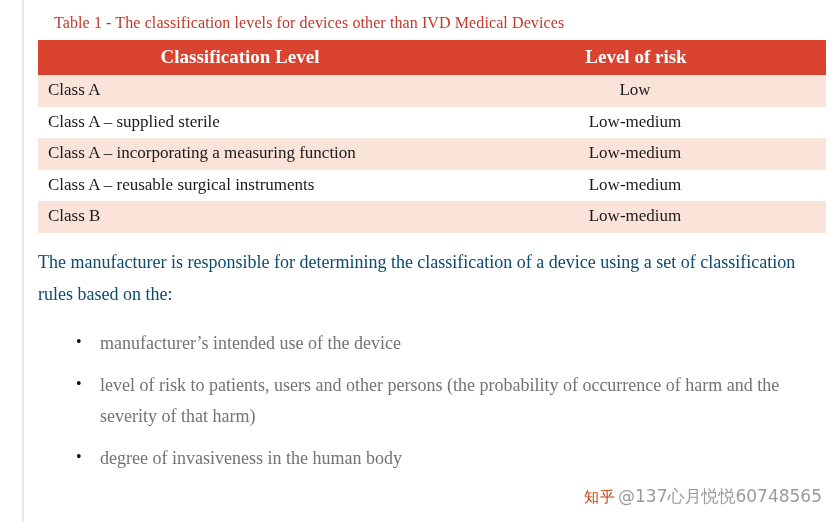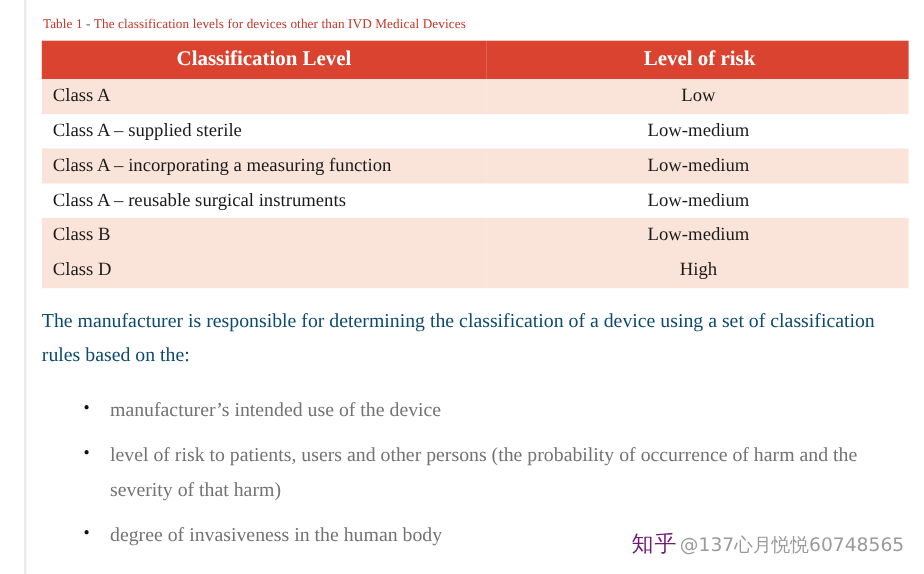--- a/index.html
+++ b/index.html
@@ -30,24 +30,24 @@
     height: 522px;
     background: #e8e8e8;
   }
   .content {
     position: absolute;
     left: 38px;
     top: 14px;
     width: 780px;
   }
   .table-caption {
-    font-size: 12px;
+    font-size: 16px;
     color: #c0392b;
     font-family: "Liberation Serif", serif;
-    margin: 0 0 8px 1px;
+    margin: 0 0 8px 16px;
     letter-spacing: 0.1px;
     white-space: nowrap;
   }
   .table-caption .cap-label { color: #c0392b; }
   .table-caption .cap-dash { color: #555555; }
   .table-caption .cap-text { color: #c0392b; }
 
   table.classtable {
     border-collapse: collapse;
     width: 768px;
@@ -110,22 +110,22 @@
   .watermark {
     position: absolute;
     right: 18px;
     bottom: 14px;
     font-size: 17px;
     color: #9a9a9a;
     font-family: "DejaVu Sans", sans-serif;
     white-space: nowrap;
   }
   .wm-logo {
-    color: #701a75;
-    font-size: 20px;
+    color: #c2410c;
+    font-size: 15px;
     letter-spacing: 1px;
     margin-right: 2px;
   }
 </style>
 </head>
 <body>
 
 <div class="page">
 
   <div class="left-rule"></div>
@@ -157,24 +157,20 @@
           <td class="col-b">Low-medium</td>
         </tr>
         <tr class="plain">
           <td class="col-a">Class A – reusable surgical instruments</td>
           <td class="col-b">Low-medium</td>
         </tr>
         <tr class="shaded">
           <td class="col-a">Class B</td>
           <td class="col-b">Low-medium</td>
         </tr>
-        <tr class="shaded">
-          <td class="col-a">Class D</td>
-          <td class="col-b">High</td>
-        </tr>
       </tbody>
     </table>
 
     <p class="body-text">The manufacturer is responsible for determining the classification of a device using a set of classification rules based on the:</p>
 
     <ul class="rules">
       <li>manufacturer’s intended use of the device</li>
       <li>level of risk to patients, users and other persons (the probability of occurrence of harm and the severity of that harm)</li>
       <li>degree of invasiveness in the human body</li>
     </ul>

